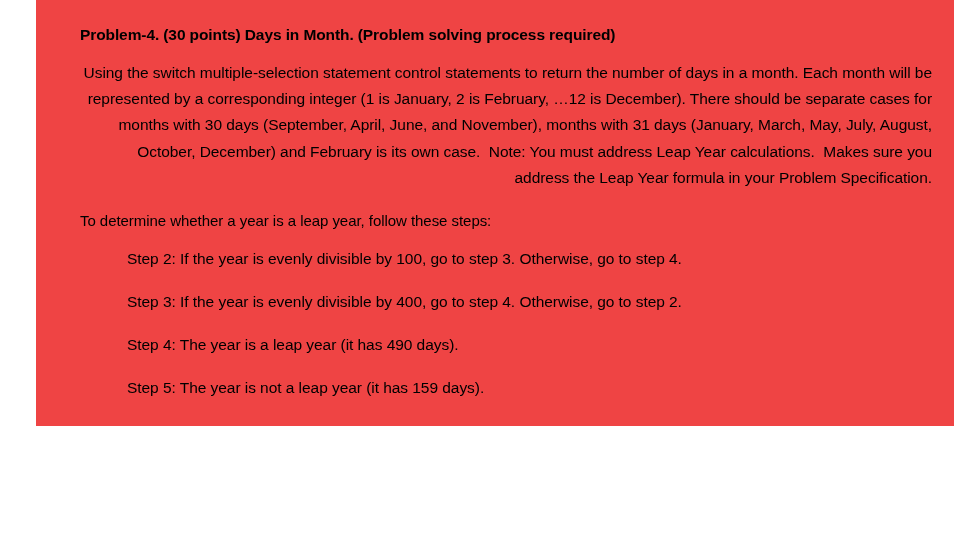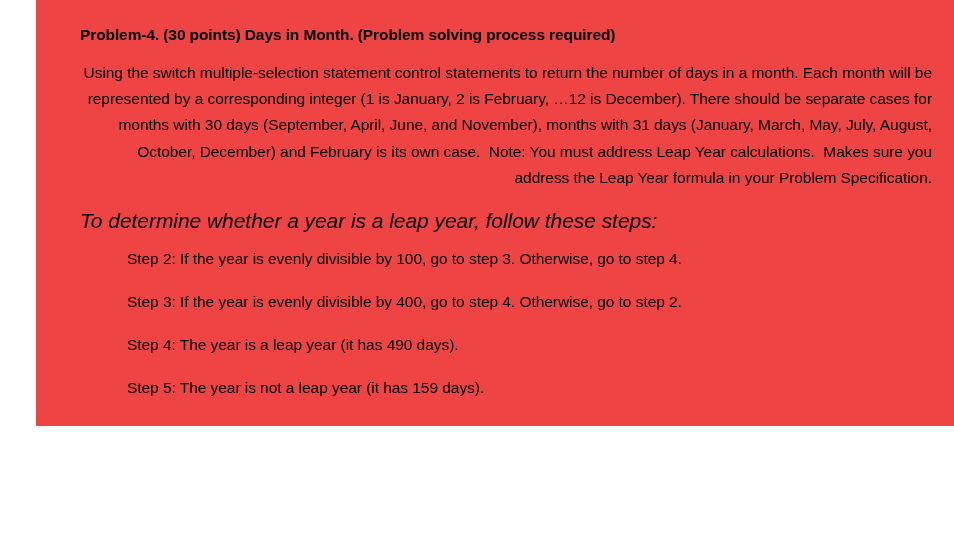--- a/index.html
+++ b/index.html
@@ -39,25 +39,24 @@
   .intro-paragraph {
     font-size: 15.5px;
     font-weight: normal;
     line-height: 26.2px;
     letter-spacing: -0.05px;
     margin: 0;
     text-align: right;
     white-space: pre-wrap;
   }
   .lead-in {
-    font-size: 21px;
+    font-size: 15px;
     line-height: 26px;
     letter-spacing: -0.05px;
     margin: 17px 0 0 0;
-    font-style: italic;
   }
   .steps-list {
     list-style: none;
     margin: 0;
     padding: 0;
     position: relative;
     top: 15px;
     left: 47px;
   }
   .step-item {

